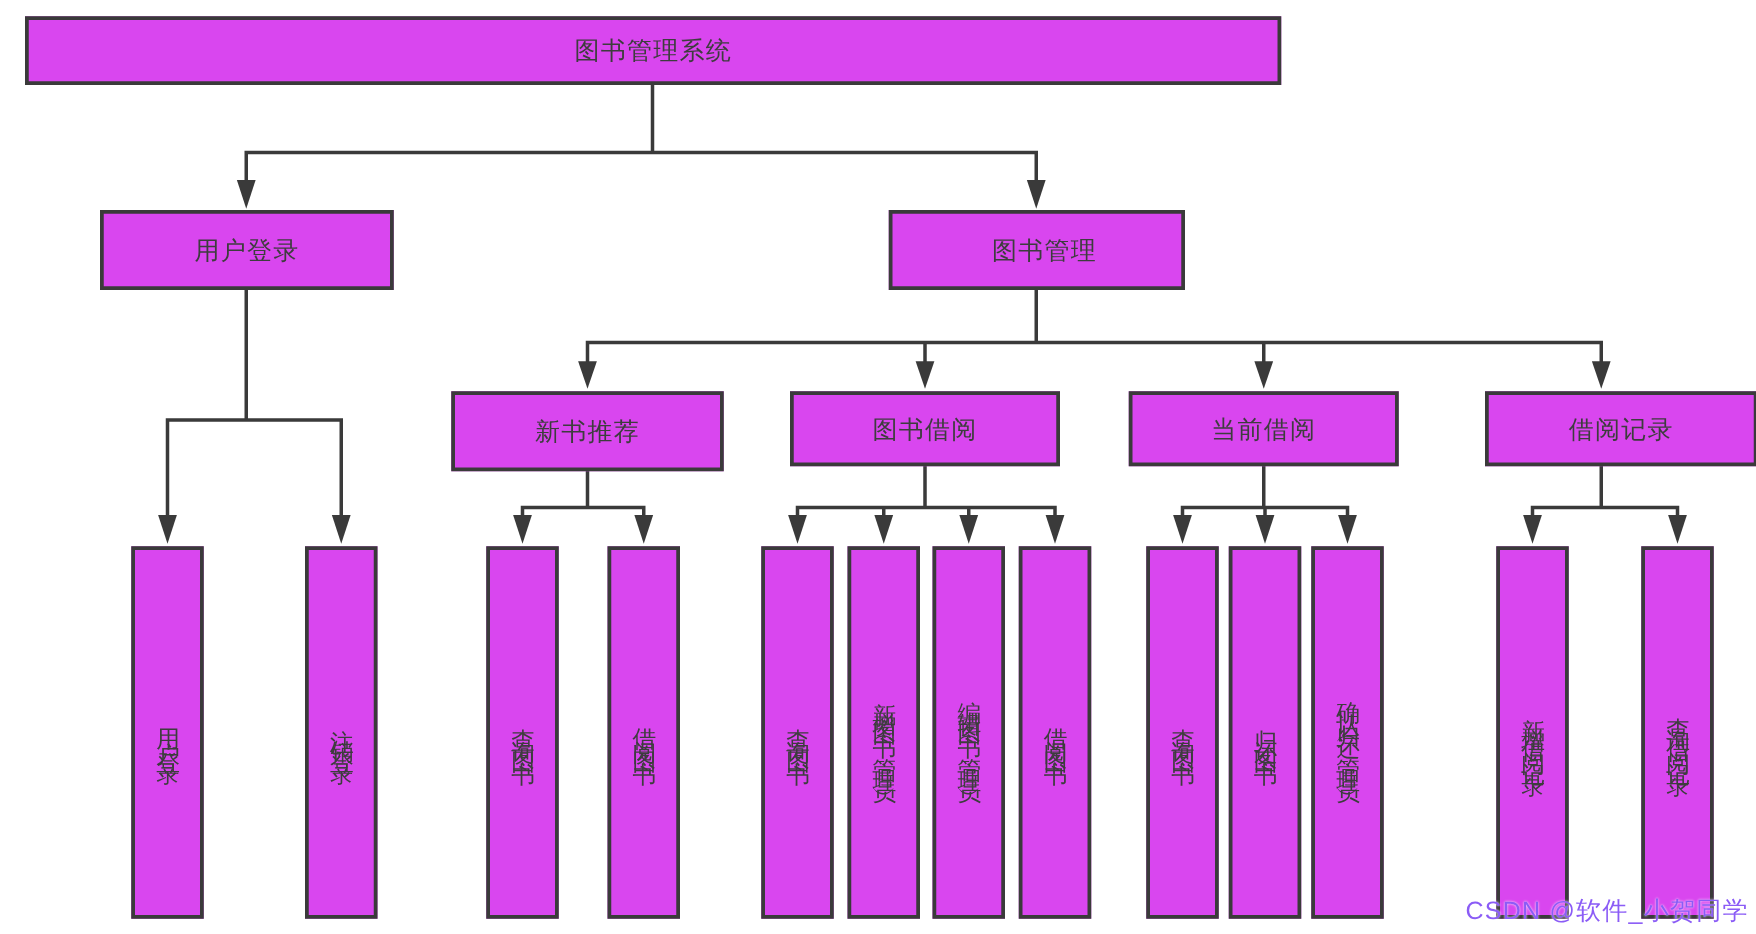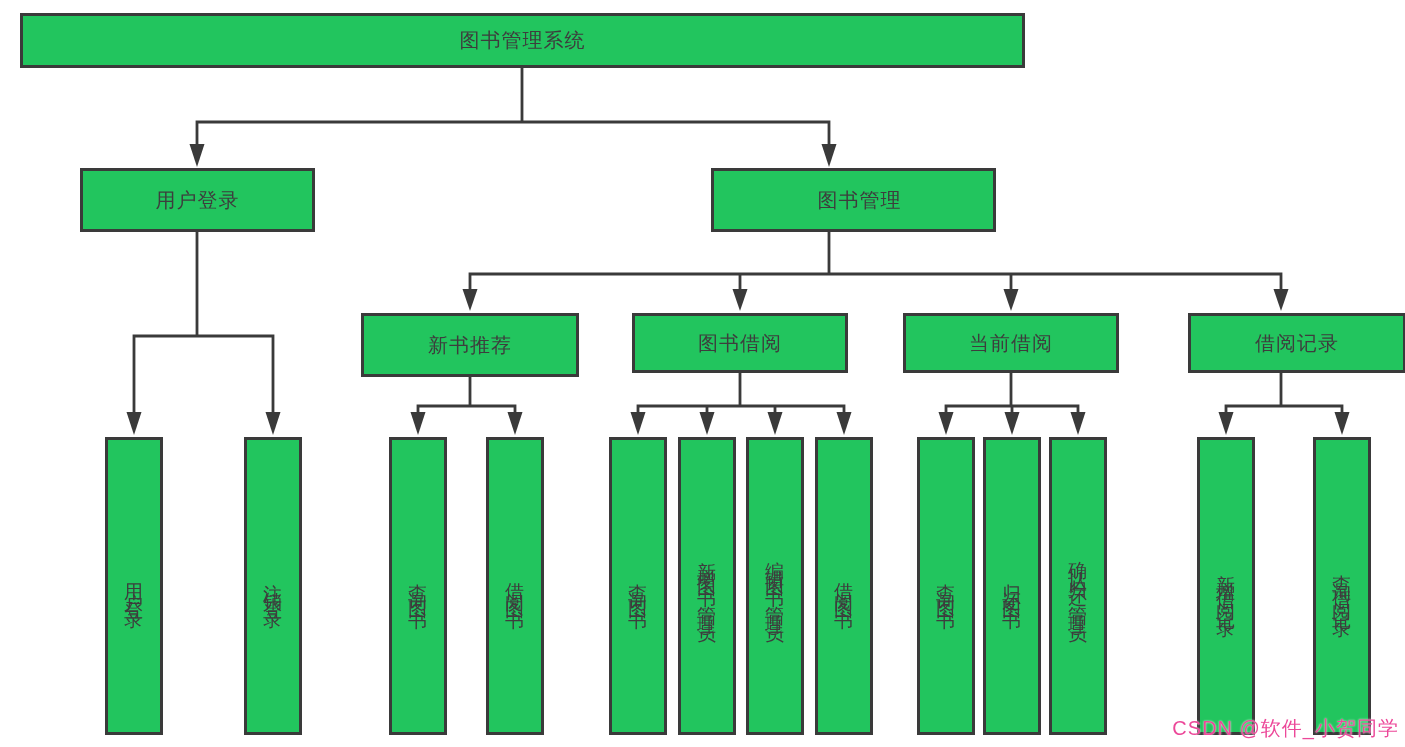--- a/index.html
+++ b/index.html
@@ -19,21 +19,21 @@
   .edges path {
     stroke: #3a3a3a;
     stroke-width: 2.8;
     fill: none;
     stroke-linecap: square;
   }
   .edges polygon { fill: #3a3a3a; stroke: none; }
   .hbox, .vbox {
     position: absolute;
     box-sizing: border-box;
-    background: #22c55e;
+    background: #d946ef;
     border: 3px solid #3a3a3a;
     display: flex;
     align-items: center;
     justify-content: center;
     color: #3d3d3d;
   }
   .hbox { font-size: 20px; letter-spacing: 1px; }
   .vbox {
     writing-mode: vertical-rl;
     text-orientation: mixed;
@@ -42,21 +42,21 @@
     line-height: 1;
     top: 437px;
     width: 58px;
     height: 298px;
   }
   .watermark {
     position: absolute;
     right: 6px;
     bottom: 5px;
     font-size: 20px;
-    color: #ec4899;
+    color: #8b5cf6;
     text-shadow: 0 0 2px #ffffff;
     letter-spacing: 1px;
     white-space: nowrap;
   }
 </style>
 </head>
 <body>
 
 <div class="canvas">
 
@@ -99,21 +99,21 @@
     <g>
       <path d="M1281 373 V406 M1226 406 H1342 M1226 406 V412 M1342 406 V412"></path>
       <polygon points="1226,435 1218.5,412 1233.5,412"></polygon>
       <polygon points="1342,435 1334.5,412 1349.5,412"></polygon>
     </g>
   </svg>
 
   <div class="hbox" style="left:20px; top:13px; width:1005px; height:55px;">图书管理系统</div>
 
   <div class="hbox" style="left:80px; top:168px; width:235px; height:64px;">用户登录</div>
-  <div class="hbox" style="left:711px; top:168px; width:285px; height:64px;padding-left:12px;">图书管理</div>
+  <div class="hbox" style="left:711px; top:168px; width:237px; height:64px;padding-left:12px;">图书管理</div>
 
   <div class="hbox" style="left:361px; top:313px; width:218px; height:64px;">新书推荐</div>
   <div class="hbox" style="left:632px; top:313px; width:216px; height:60px;">图书借阅</div>
   <div class="hbox" style="left:903px; top:313px; width:216px; height:60px;">当前借阅</div>
   <div class="hbox" style="left:1172px; top:313px; width:218px; height:60px;margin-left:16px;">借阅记录</div>
 
   <div class="vbox" style="left:105px;">用户登录</div>
   <div class="vbox" style="left:244px;">注销登录</div>
 
   <div class="vbox" style="left:389px;">查询图书</div>

